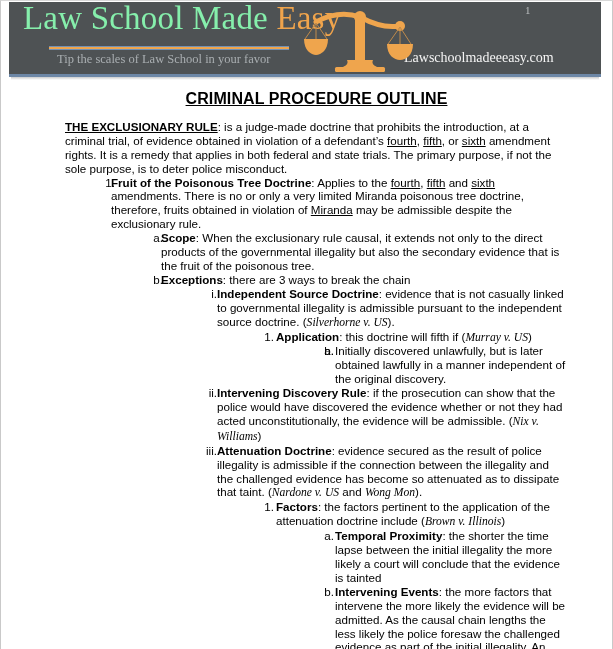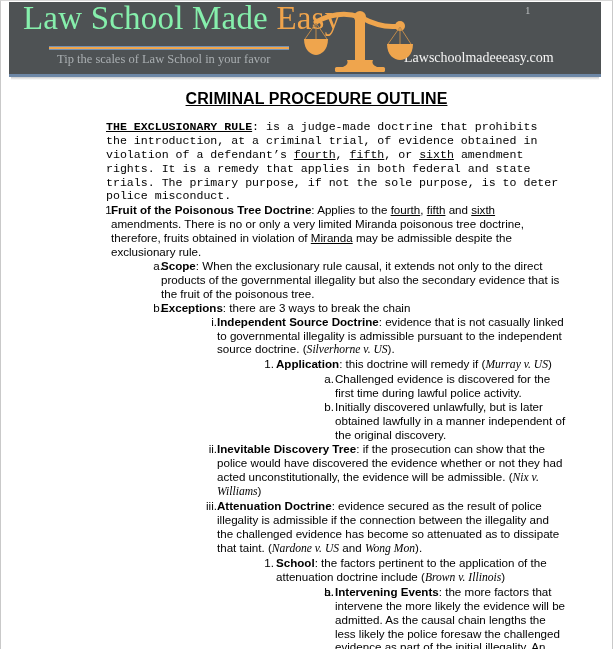--- a/index.html
+++ b/index.html
@@ -140,23 +140,22 @@
     margin: 11px 0 0 6px;
     padding-left: 12px;
   }
 
   .para {
     margin: 0;
     padding: 0;
   }
   #intro-para {
     margin: 14px 0 0 0;
-    padding: 0 55px 0 105px;
+    padding: 0 55px 0 64px;
     text-align: left;
-    font-family: Liberation Mono, monospace;
   }
 
   ol, ul {
     margin: 0;
     padding: 0;
     list-style: none;
   }
 
   .lvl {
     position: relative;
@@ -268,53 +267,53 @@
             <span class="itemtext"><b>Exceptions</b><span>: there are 3 ways  to break the chain</span></span>
 
             <ol class="lvl list-3">
               <li>
                 <span class="marker">i.</span>
                 <span class="itemtext"><b>Independent Source Doctrine</b><span>: evidence that is not casually linked to governmental illegality is admissible pursuant to the independent source doctrine. (</span><span class="i">Silverhorne v. US</span><span>).</span></span>
 
                 <ol class="lvl list-4">
                   <li>
                     <span class="marker">1.</span>
-                    <span class="itemtext"><b>Application</b><span>: this doctrine will remedy if (</span><span class="i">Murray v. US</span><span>)</span></span>
+                    <span class="itemtext"><b>Application</b><span>: this doctrine will fifth if (</span><span class="i">Murray v. US</span><span>)</span></span>
 
                     <ol class="lvl list-5">
                       <li>
                         <span class="marker">a.</span>
-                        <span class="itemtext">Challenged evidence is discovered for the first time during lawful police activity.</span>
                       </li>
                       <li>
                         <span class="marker">b.</span>
                         <span class="itemtext">Initially discovered unlawfully, but is later obtained lawfully in a manner independent of the original discovery.</span>
                       </li>
                     </ol>
                   </li>
                 </ol>
               </li>
 
               <li>
                 <span class="marker">ii.</span>
-                <span class="itemtext"><b>Inevitable Discovery Tree</b><span>: if the prosecution can show that the police would have discovered the evidence whether or not they had acted unconstitutionally, the evidence will be admissible. (</span><span class="i">Nix v. Williams</span><span>)</span></span>
+                <span class="itemtext"><b>Intervening Discovery Rule</b><span>: if the prosecution can show that the police would have discovered the evidence whether or not they had acted unconstitutionally, the evidence will be admissible. (</span><span class="i">Nix v. Williams</span><span>)</span></span>
               </li>
 
               <li>
                 <span class="marker">iii.</span>
                 <span class="itemtext"><b>Attenuation Doctrine</b><span>: evidence secured as the result of police illegality is admissible if the connection between the illegality and the challenged evidence has become so attenuated as to dissipate that taint. (</span><span class="i">Nardone v. US</span><span> and </span><span class="i">Wong Mon</span><span>).</span></span>
 
                 <ol class="lvl list-4">
                   <li>
                     <span class="marker">1.</span>
-                    <span class="itemtext"><b>School</b><span>: the factors pertinent to the application of the attenuation doctrine include (</span><span class="i">Brown v. Illinois</span><span>)</span></span>
+                    <span class="itemtext"><b>Factors</b><span>: the factors pertinent to the application of the attenuation doctrine include (</span><span class="i">Brown v. Illinois</span><span>)</span></span>
 
                     <ol class="lvl list-5">
                       <li>
                         <span class="marker">a.</span>
+                        <span class="itemtext"><b>Temporal Proximity</b><span>: the shorter the time lapse between the initial illegality the more likely a court will conclude that the evidence is tainted</span></span>
                       </li>
                       <li>
                         <span class="marker">b.</span>
                         <span class="itemtext"><b>Intervening Events</b><span>: the more factors that intervene the more likely the evidence will be admitted. As the causal chain lengths the less likely the police foresaw the challenged evidence as part of the initial illegality. An intervening act of free will</span></span>
                       </li>
                     </ol>
                   </li>
                 </ol>
               </li>
             </ol>

